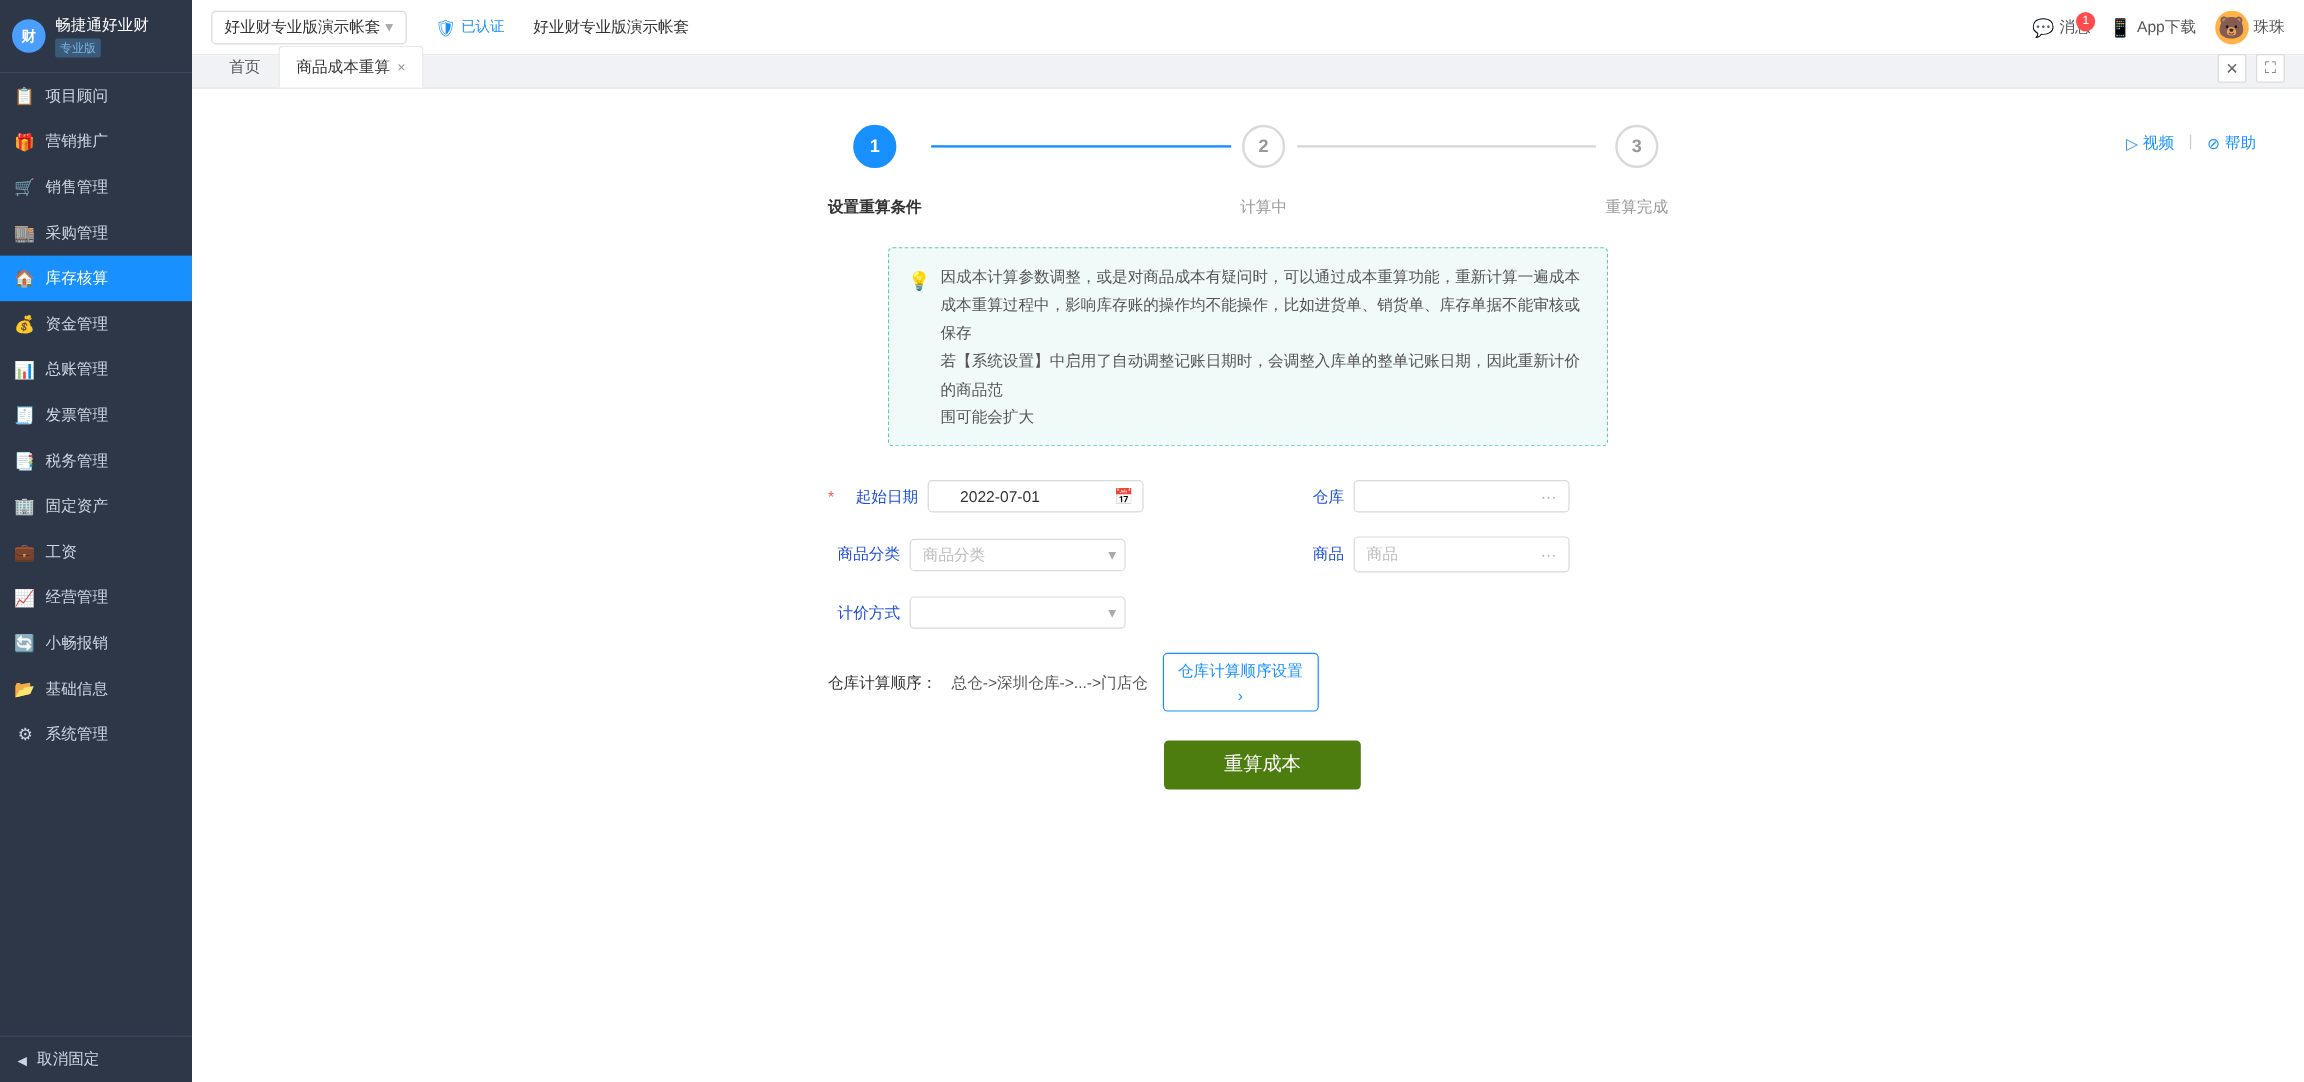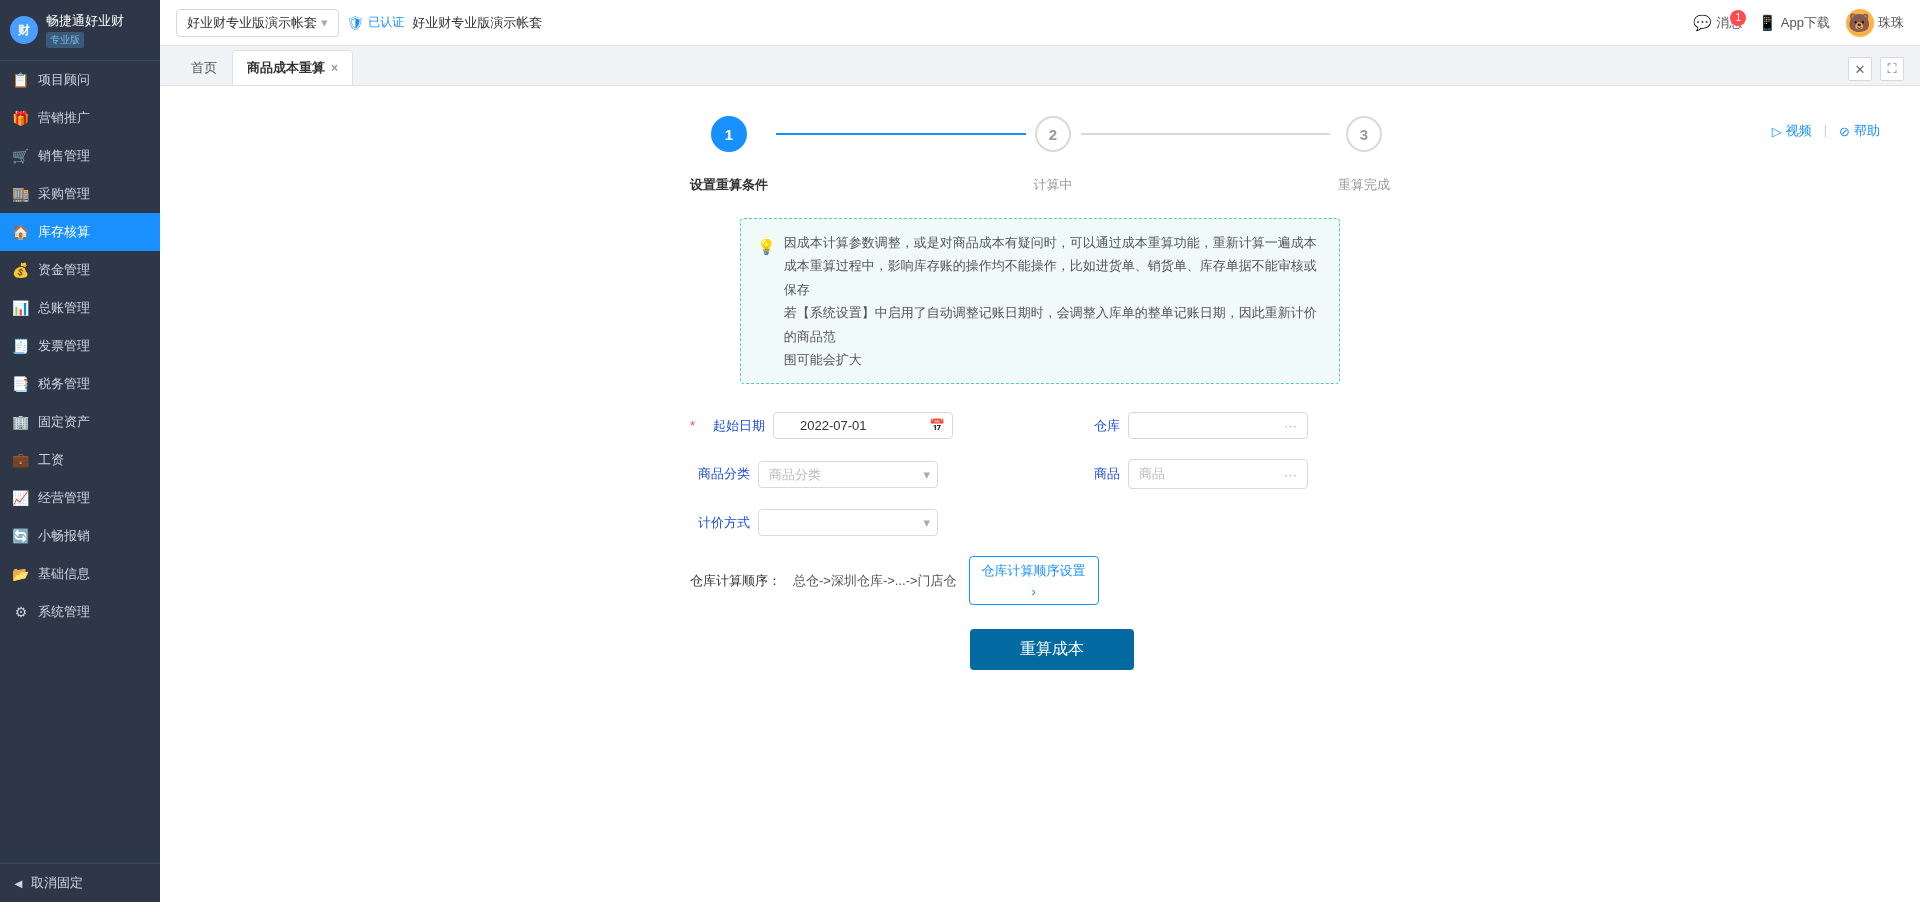--- a/index.html
+++ b/index.html
@@ -62,58 +62,58 @@
     .topbar {
       height: 46px;
       background: #fff;
       border-bottom: 1px solid #e8e8e8;
       display: flex;
       align-items: center;
       padding: 0 16px;
       justify-content: space-between;
       flex-shrink: 0;
     }
-    .topbar-left { display: flex; align-items: center; gap: 8px; text-align: center; }
+    .topbar-left { display: flex; align-items: center; gap: 24px; text-align: center; }
     .topbar-select {
       display: flex; align-items: center; gap: 4px;
       color: #333; font-size: 13px; cursor: pointer;
       border: 1px solid #d9d9d9; padding: 4px 10px; border-radius: 4px;
     }
     .topbar-verified { display: flex; align-items: center; gap: 4px; color: #1890ff; font-size: 12px; }
     .topbar-account { color: #333; font-size: 13px; }
     .topbar-right { display: flex; align-items: center; gap: 16px; }
     .topbar-action { display: flex; align-items: center; gap: 4px; cursor: pointer; color: #555; font-size: 13px; }
     .notification-badge { position: relative; }
     .badge-dot { position: absolute; top: -4px; right: -4px; width: 16px; height: 16px; background: #ff4d4f; border-radius: 50%; color: #fff; font-size: 10px; display: flex; align-items: center; justify-content: center; }
     .avatar { width: 28px; height: 28px; border-radius: 50%; background: #ffb347; display: flex; align-items: center; justify-content: center; overflow: hidden; }
 
     
     .tabbar {
-      height: 40px;
+      height: 28px;
       background: #f0f2f5;
       border-bottom: 1px solid #e0e0e0;
       display: flex;
       align-items: flex-end;
       padding: 0 16px;
       flex-shrink: 0;
       justify-content: space-between;
     }
     .tabbar-left { display: flex; align-items: flex-end; }
     .tab {
       padding: 8px 14px;
       cursor: pointer;
       font-size: 13px;
       color: #555;
       background: transparent;
       border-radius: 4px 4px 0 0;
       border: 1px solid transparent;
       border-bottom: none;
       display: flex; align-items: center; gap: 6px;
     }
-    .tab.active { background: #fff; color: #333; border-color: #e0e0e0; font-weight: 700; }
+    .tab.active { background: #fff; color: #333; border-color: #e0e0e0; font-weight: 400; }
     .tab-close { color: #999; font-size: 12px; cursor: pointer; }
     .tabbar-right { display: flex; align-items: center; gap: 8px; padding-bottom: 4px; }
     .tabbar-icon-btn { width: 24px; height: 24px; display: flex; align-items: center; justify-content: center; cursor: pointer; color: #666; border: 1px solid #d9d9d9; border-radius: 2px; background: #fff; }
 
     
     .page-content { flex: 1; overflow-y: auto; padding: 30px 40px; background: #fff; }
     .step { display: flex; flex-direction: column; align-items: center; position: relative; z-index: 1; }
     .step-circle {
       width: 36px; height: 36px; border-radius: 50%; border: 2px solid #d9d9d9;
       display: flex; align-items: center; justify-content: center;
@@ -181,21 +181,21 @@
     .warehouse-value { color: #555; font-size: 13px; }
     .warehouse-btn {
       display: flex; align-items: center; gap: 4px;
       border: 1px solid #1890ff; color: #1890ff; border-radius: 4px;
       padding: 5px 12px; cursor: pointer; font-size: 13px; background: #fff; flex-direction: column;
     }
 
     
     .recalc-section { text-align: center; margin-top: 16px; }
     .recalc-btn {
-      background: #0369a1; color: #fff; border: none; border-radius: 4px;
+      background: #4d7c0f; color: #fff; border: none; border-radius: 4px;
       padding: 10px 50px; font-size: 16px; cursor: pointer;
       display: inline-block;
       margin-left: 24px;
     }
     .recalc-hint { color: #40b4f0; font-size: 12px; margin-top: 8px; }
 
     
     ::-webkit-scrollbar { width: 6px; }
     ::-webkit-scrollbar-thumb { background: #ccc; border-radius: 3px; }
 

